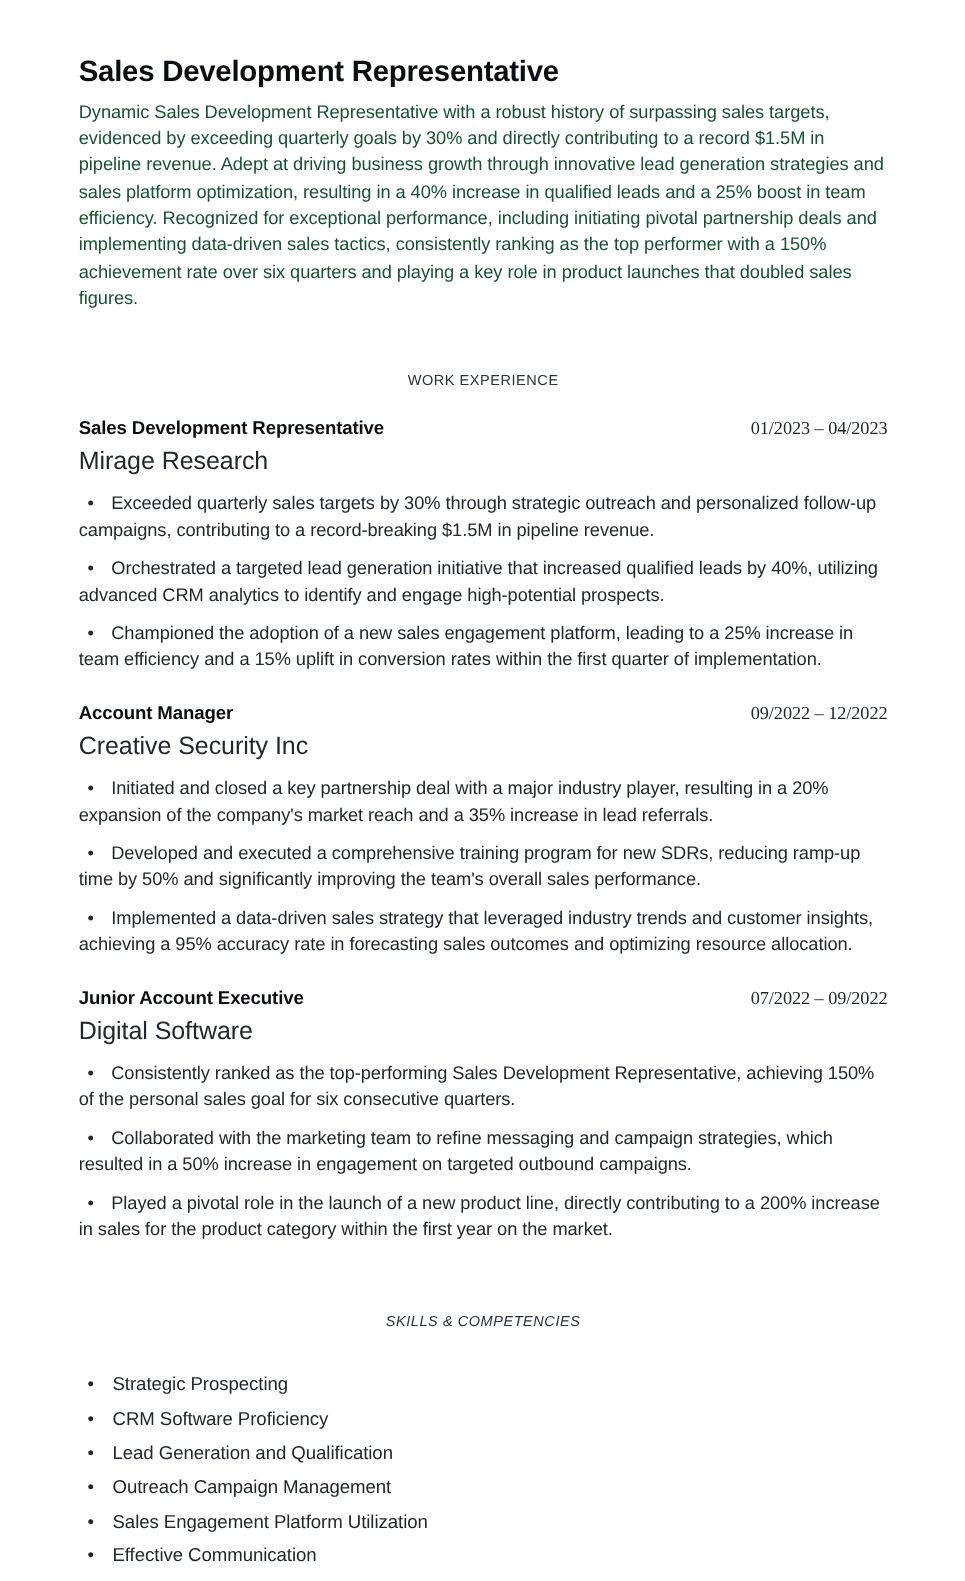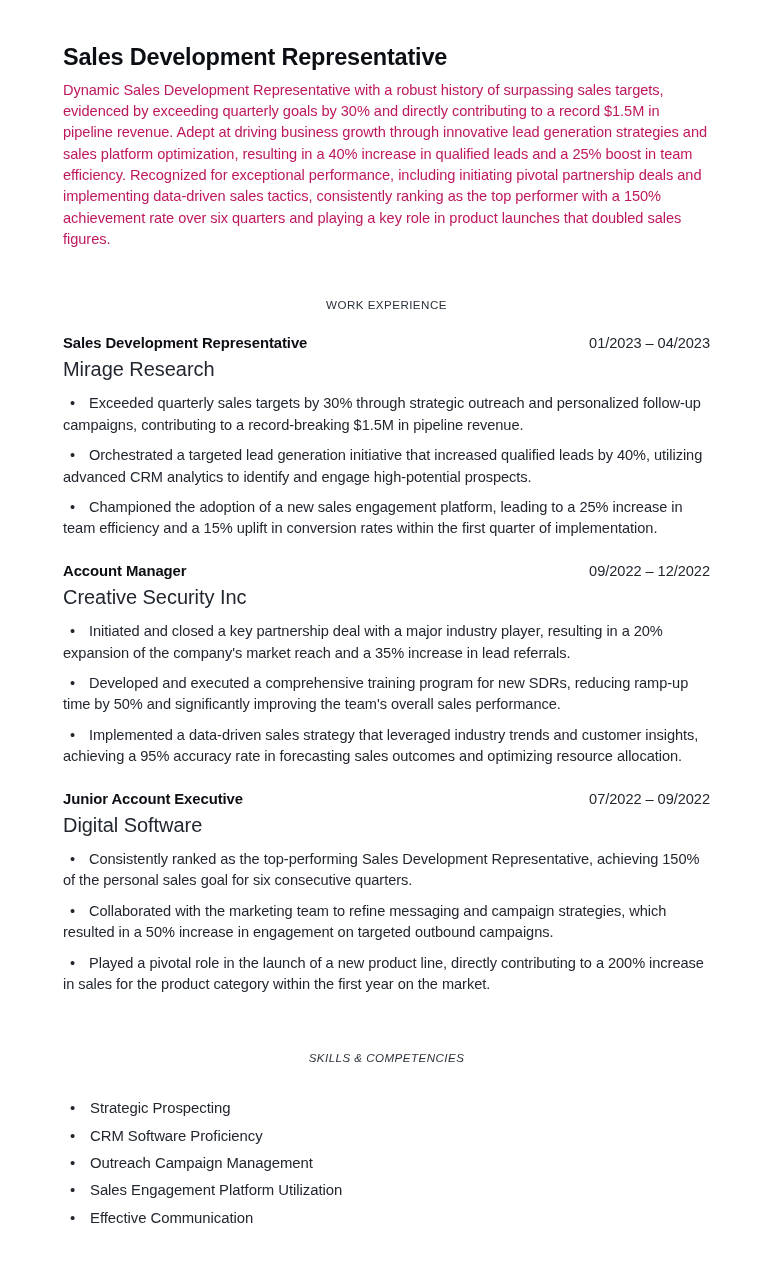--- a/index.html
+++ b/index.html
@@ -30,21 +30,21 @@
     font-weight: bold;
     color: #0b0e13;
     letter-spacing: -0.2px;
     line-height: 1.18;
     margin: 0 0 8px 0;
   }
 
   .summary {
     font-size: 14.6px;
     line-height: 21.3px;
-    color: #be185d;
+    color: #14532d;
     margin: 0;
     letter-spacing: -0.05px;
   }
 
   
   .section-heading {
     font-size: 11.6px;
     color: #2b313a;
     letter-spacing: 0.45px;
     line-height: 1.2;
@@ -76,20 +76,21 @@
     letter-spacing: -0.1px;
     line-height: 1.3;
   }
 
   .job-dates {
     font-size: 14.6px;
     color: #22272f;
     white-space: nowrap;
     letter-spacing: -0.05px;
     line-height: 1.3;
+    font-family: Liberation Serif, serif;
   }
 
   .job-company {
     font-size: 20px;
     color: #22272f;
     line-height: 1.45;
     margin-top: 2px;
     letter-spacing: -0.05px;
   }
 
@@ -201,18 +202,19 @@
       </ul>
     </div>
 
   </div>
 
   <div class="section-heading section-skills">SKILLS &amp; COMPETENCIES</div>
 
   <ul class="skills">
     <li>Strategic Prospecting</li>
     <li>CRM Software Proficiency</li>
+    <li>Lead Generation and Qualification</li>
     <li>Outreach Campaign Management</li>
     <li>Sales Engagement Platform Utilization</li>
     <li>Effective Communication</li>
   </ul>
 
 </div>
 
 </body></html>

